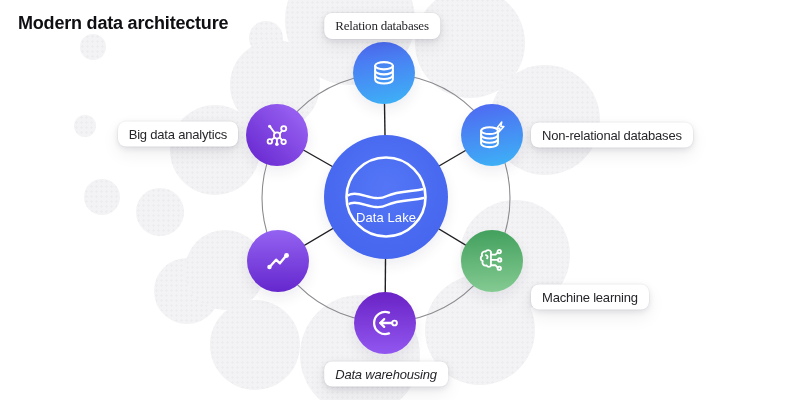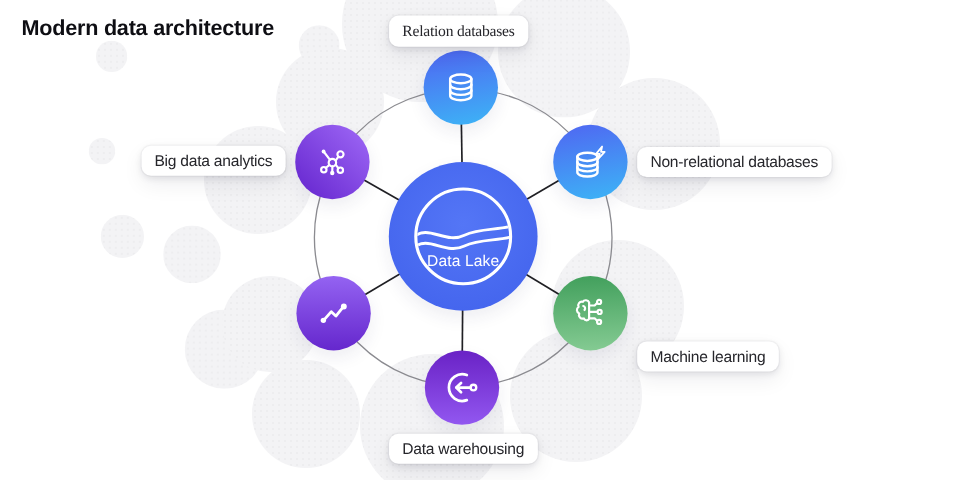--- a/index.html
+++ b/index.html
@@ -38,21 +38,21 @@
 
   
   .pill{position:absolute; z-index:5; background:#ffffff; border-radius:8px;
         padding:5px 11px; font-size:13px; color:#26262b; white-space:nowrap;
         letter-spacing:-0.2px;
         box-shadow:0 0 0 1px rgba(15,15,40,.03), 0 2px 6px rgba(15,15,40,.10),
                    0 7px 18px rgba(15,15,40,.07);}
   .pill-relational{left:382px; top:26px;  transform:translate(-50%,-50%);font-family:Liberation Serif, serif;}
   .pill-nonrel    {left:531px; top:135px; transform:translateY(-50%);}
   .pill-ml        {left:531px; top:261px; transform:translateY(-50%);margin-top:36px;}
-  .pill-warehouse {left:386px; top:374px; transform:translate(-50%,-50%);}
+  .pill-warehouse {left:386px; top:374px; transform:translate(-50%,-50%);font-style:italic;}
   .pill-log       {right:560px; top:261px; transform:translateY(-50%);}
   .pill-bigdata   {right:562px; top:134px; transform:translateY(-50%);}
 </style>
 </head>
 <body>
 
 <div class="stage">
 
   <div class="blob" style="left:80px;top:34px;width:26px;height:26px;"></div>
   <div class="blob" style="left:74px;top:115px;width:22px;height:22px;"></div>

